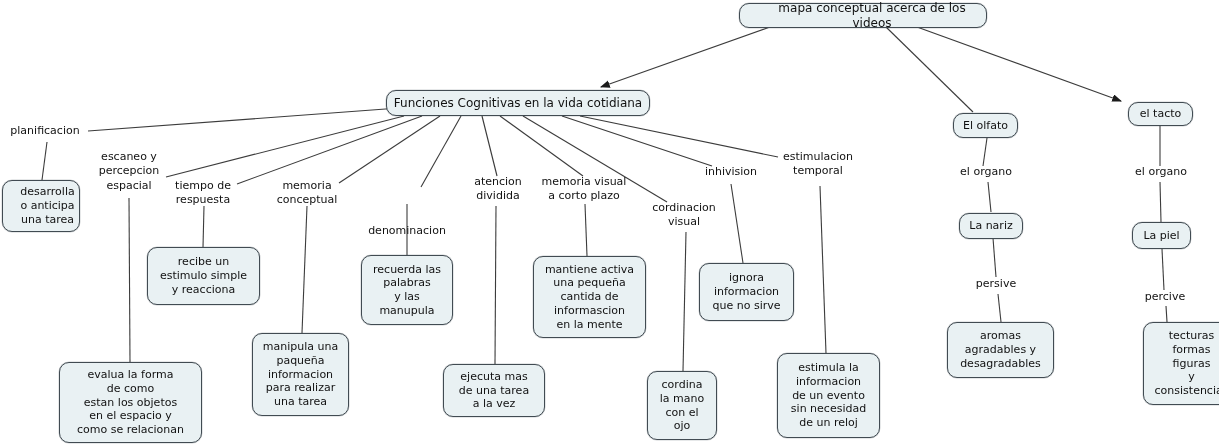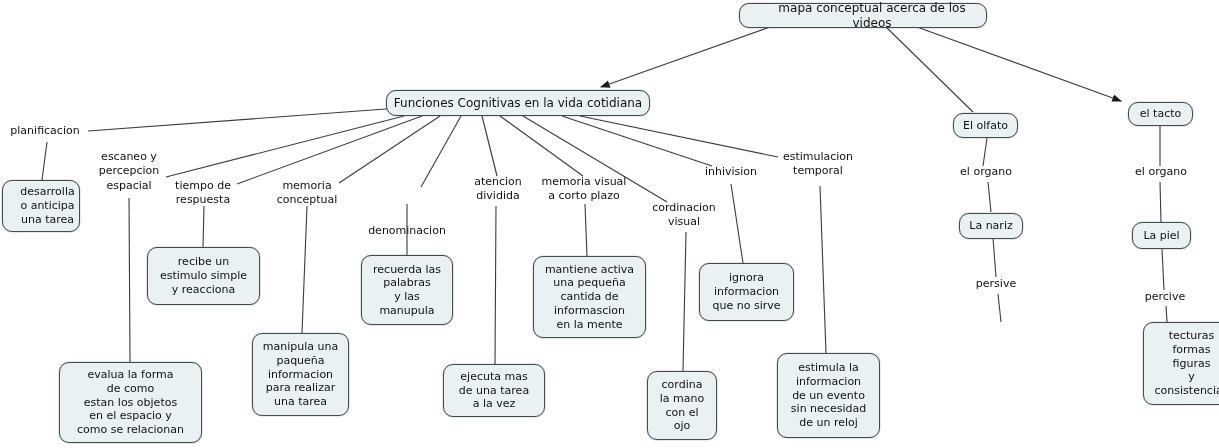--- a/index.html
+++ b/index.html
@@ -136,20 +136,23 @@
   <div class="node" style="left:777px;top:353px;width:103px;height:85px;">estimula la
 informacion
 de un evento
 sin necesidad
 de un reloj</div>
 
   <div class="node" style="left:953px;top:113px;width:65px;height:25px;">El olfato</div>
 
   <div class="node" style="left:959px;top:213px;width:64px;height:26px;">La nariz</div>
 
+  <div class="node" style="left:947px;top:322px;width:107px;height:56px;">aromas
+agradables y
+desagradables</div>
 
   <div class="node" style="left:1128px;top:102px;width:65px;height:24px;">el tacto</div>
 
   <div class="node" style="left:1132px;top:222px;width:59px;height:27px;">La piel</div>
 
   <div class="node" style="left:1118px;top:322px;width:97px;height:83px;margin-left:25px;">tecturas
 formas
 figuras
 y
 consistencias</div>

